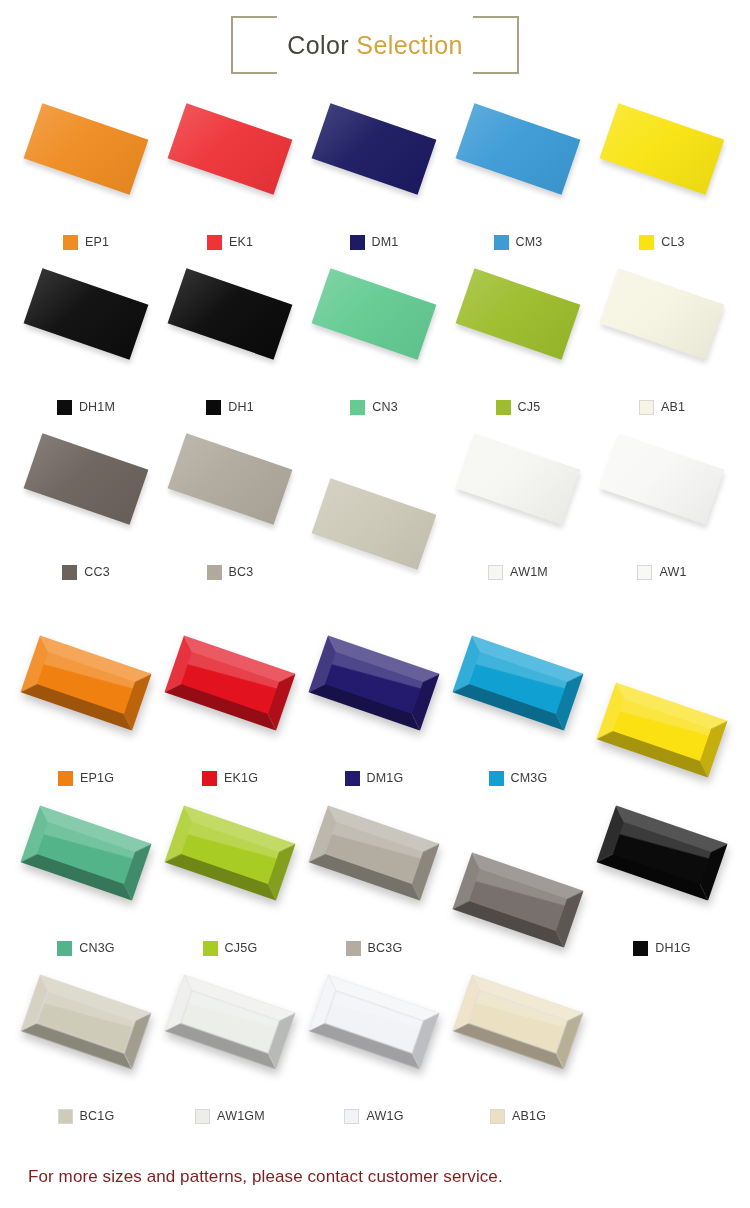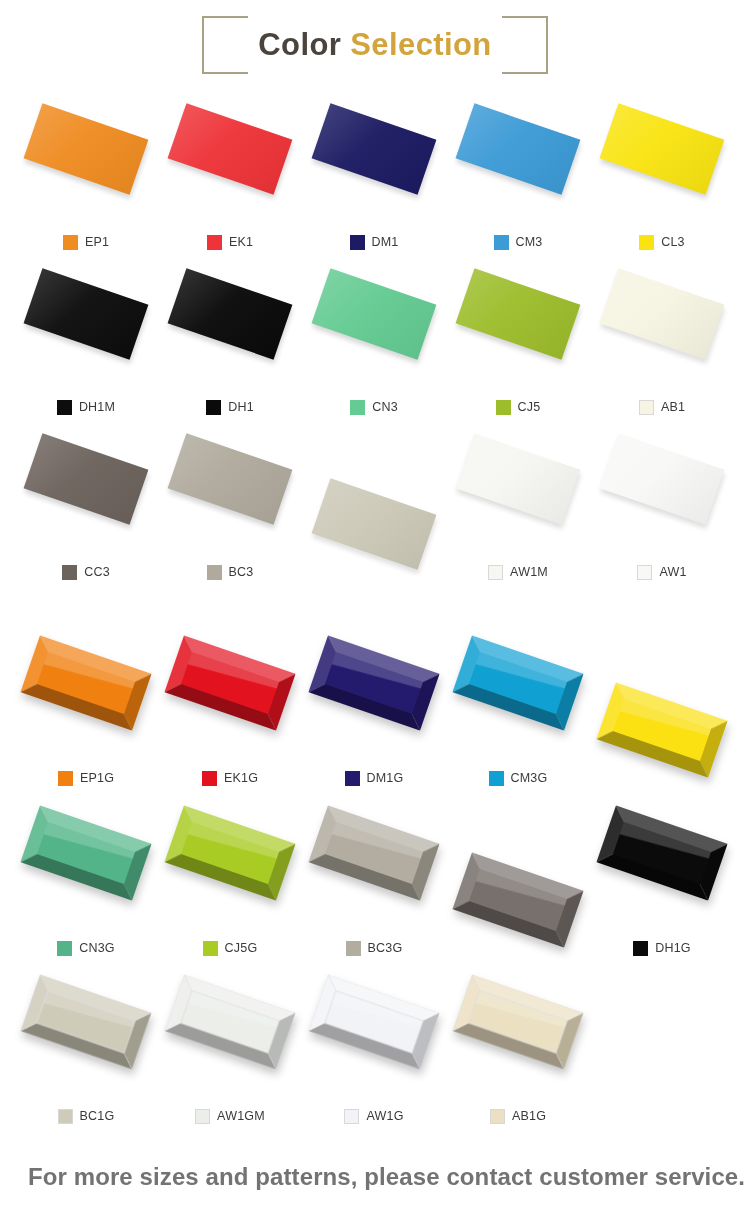--- a/index.html
+++ b/index.html
@@ -21,21 +21,21 @@
   }
   .title-wrap { position: relative; display: flex; align-items: center; justify-content: center; }
   .bracket {
     width: 46px; height: 58px;
     border-top: 2px solid #a9a183;
     border-bottom: 2px solid #a9a183;
   }
   .bracket.left  { border-left: 2px solid #a9a183; margin-right: 10px; }
   .bracket.right { border-right: 2px solid #a9a183; margin-left: 10px; }
   .title-text {
-    font-size: 31px; font-weight: 700; letter-spacing: .4px;
+    font-size: 25px; font-weight: 400; letter-spacing: .4px;
     white-space: nowrap;
     text-align: center;
   }
   .title-text .t1 { color: #4a443c; }
   .title-text .t2 { color: #d3a43c; }
 
   
   .section { padding: 0 14px; }
   .row {
     display: flex;
@@ -116,23 +116,23 @@
   
   .footer {
     position: absolute;
     left: 0; right: 0; bottom: 0;
     height: 62px;
     display: flex;
     align-items: center;
     padding-left: 28px;
   }
   .footer-text {
-    color: #737373;
-    font-size: 24px;
-    font-weight: 700;
+    color: #7f1d1d;
+    font-size: 17px;
+    font-weight: 400;
     letter-spacing: .1px;
   }
 </style>
 </head>
 <body>
 
 <div class="page">
 
   <div class="header">
     <div class="title-wrap">

